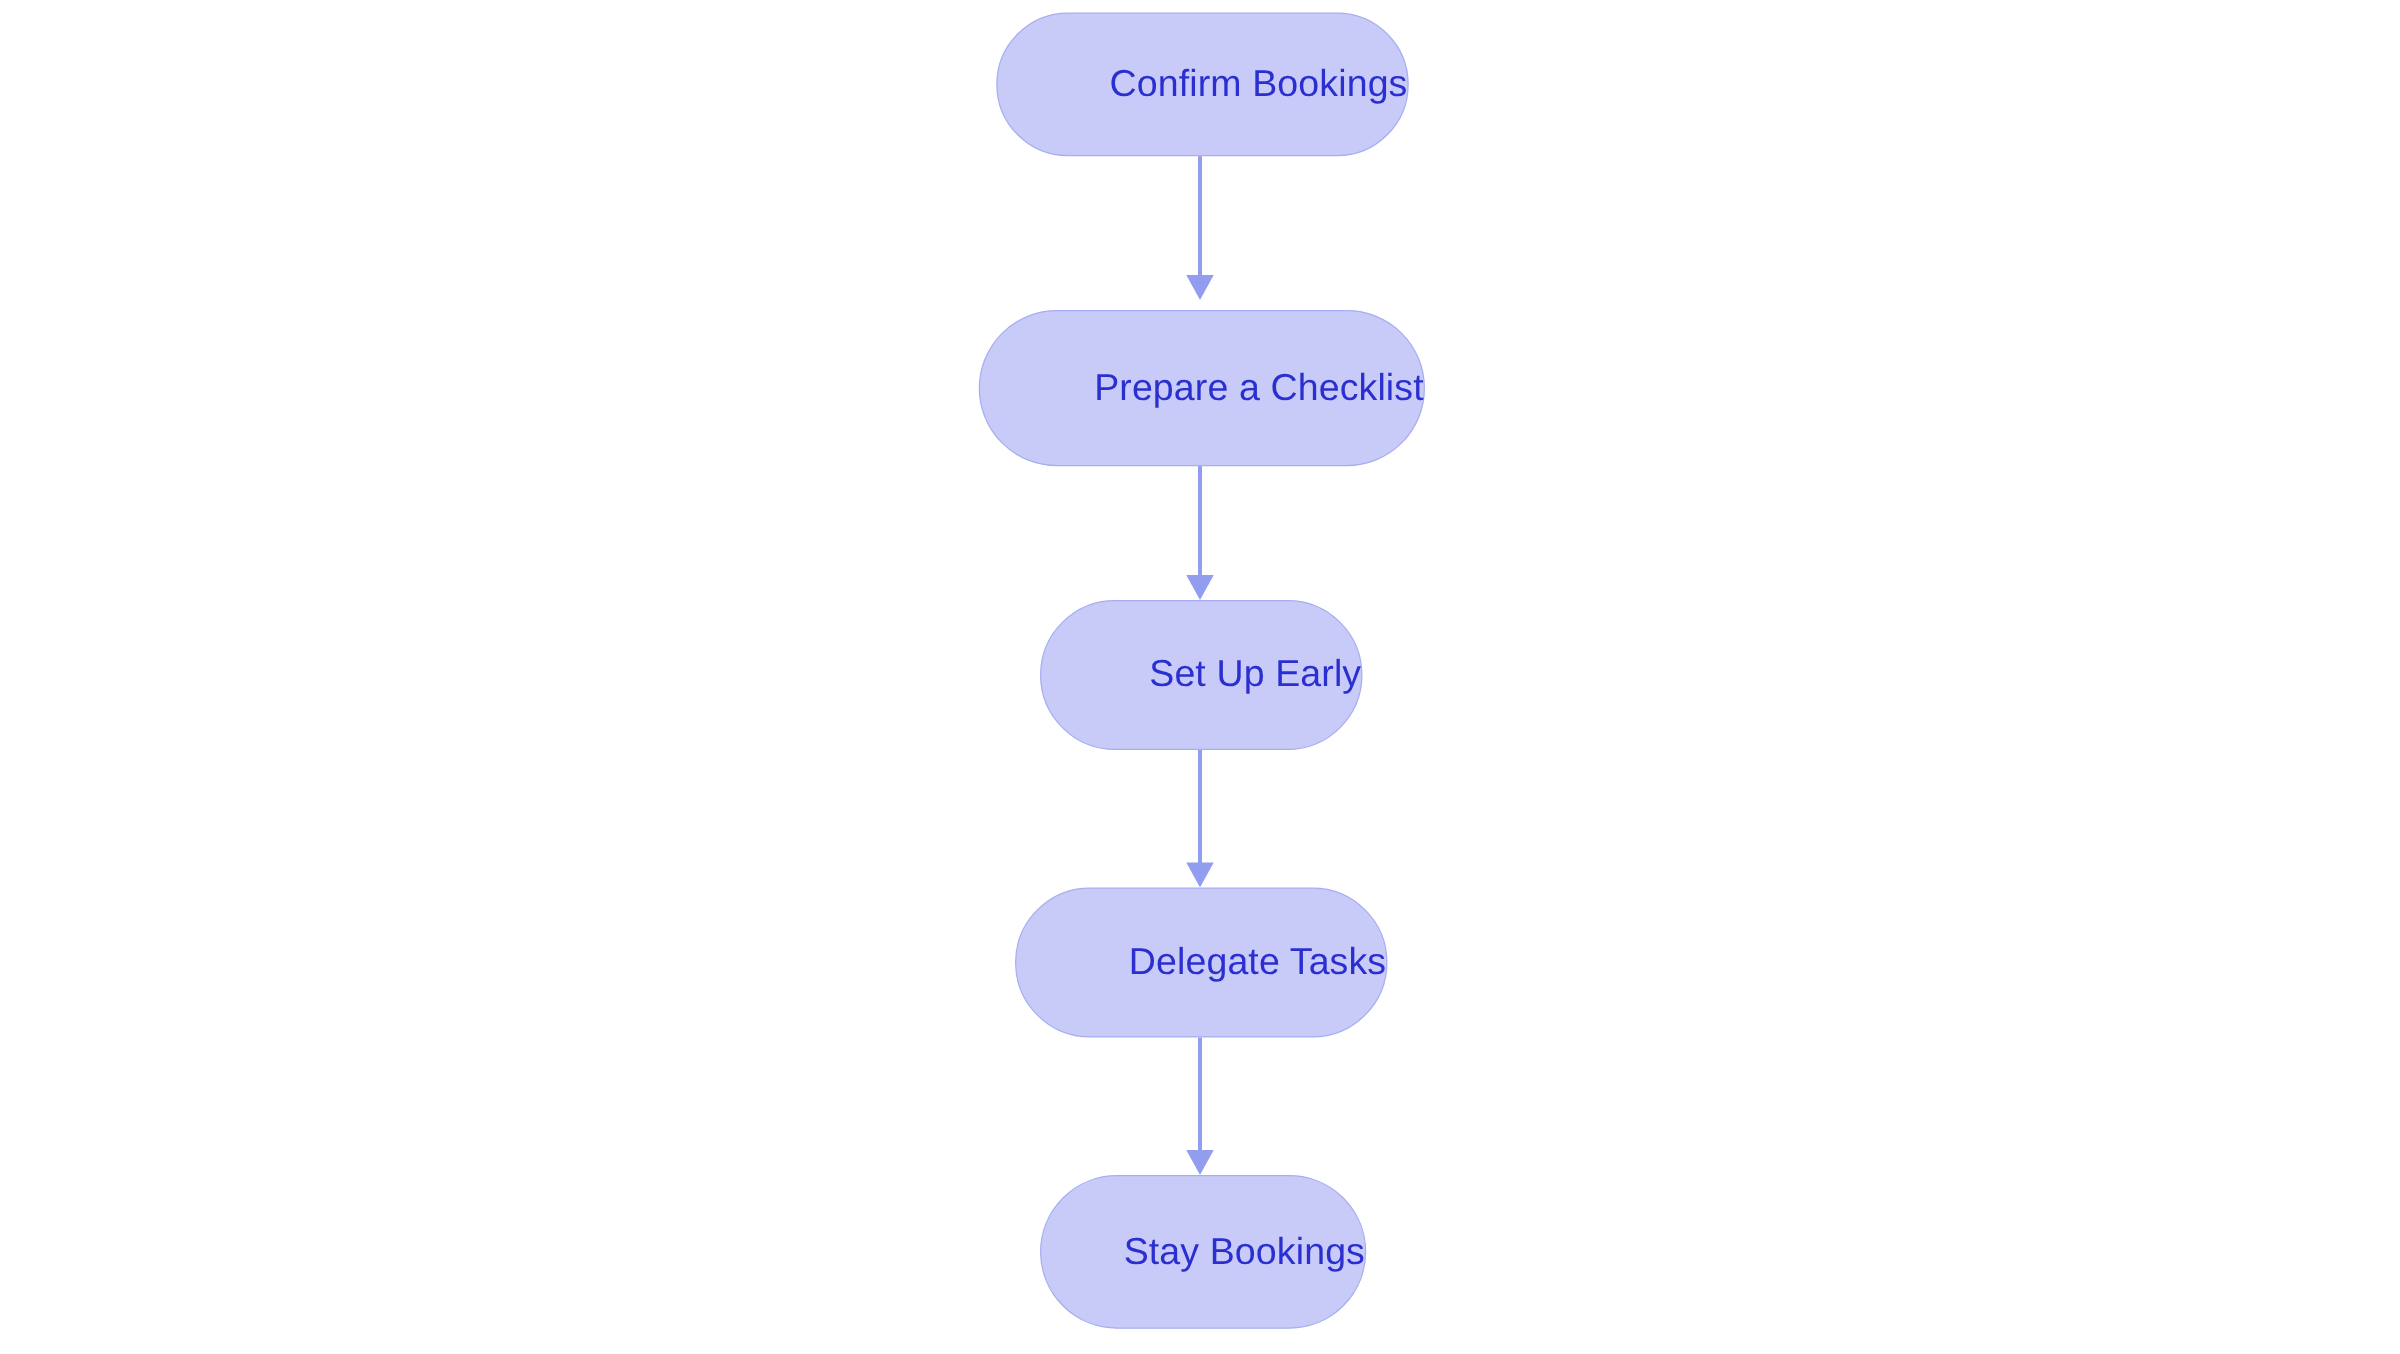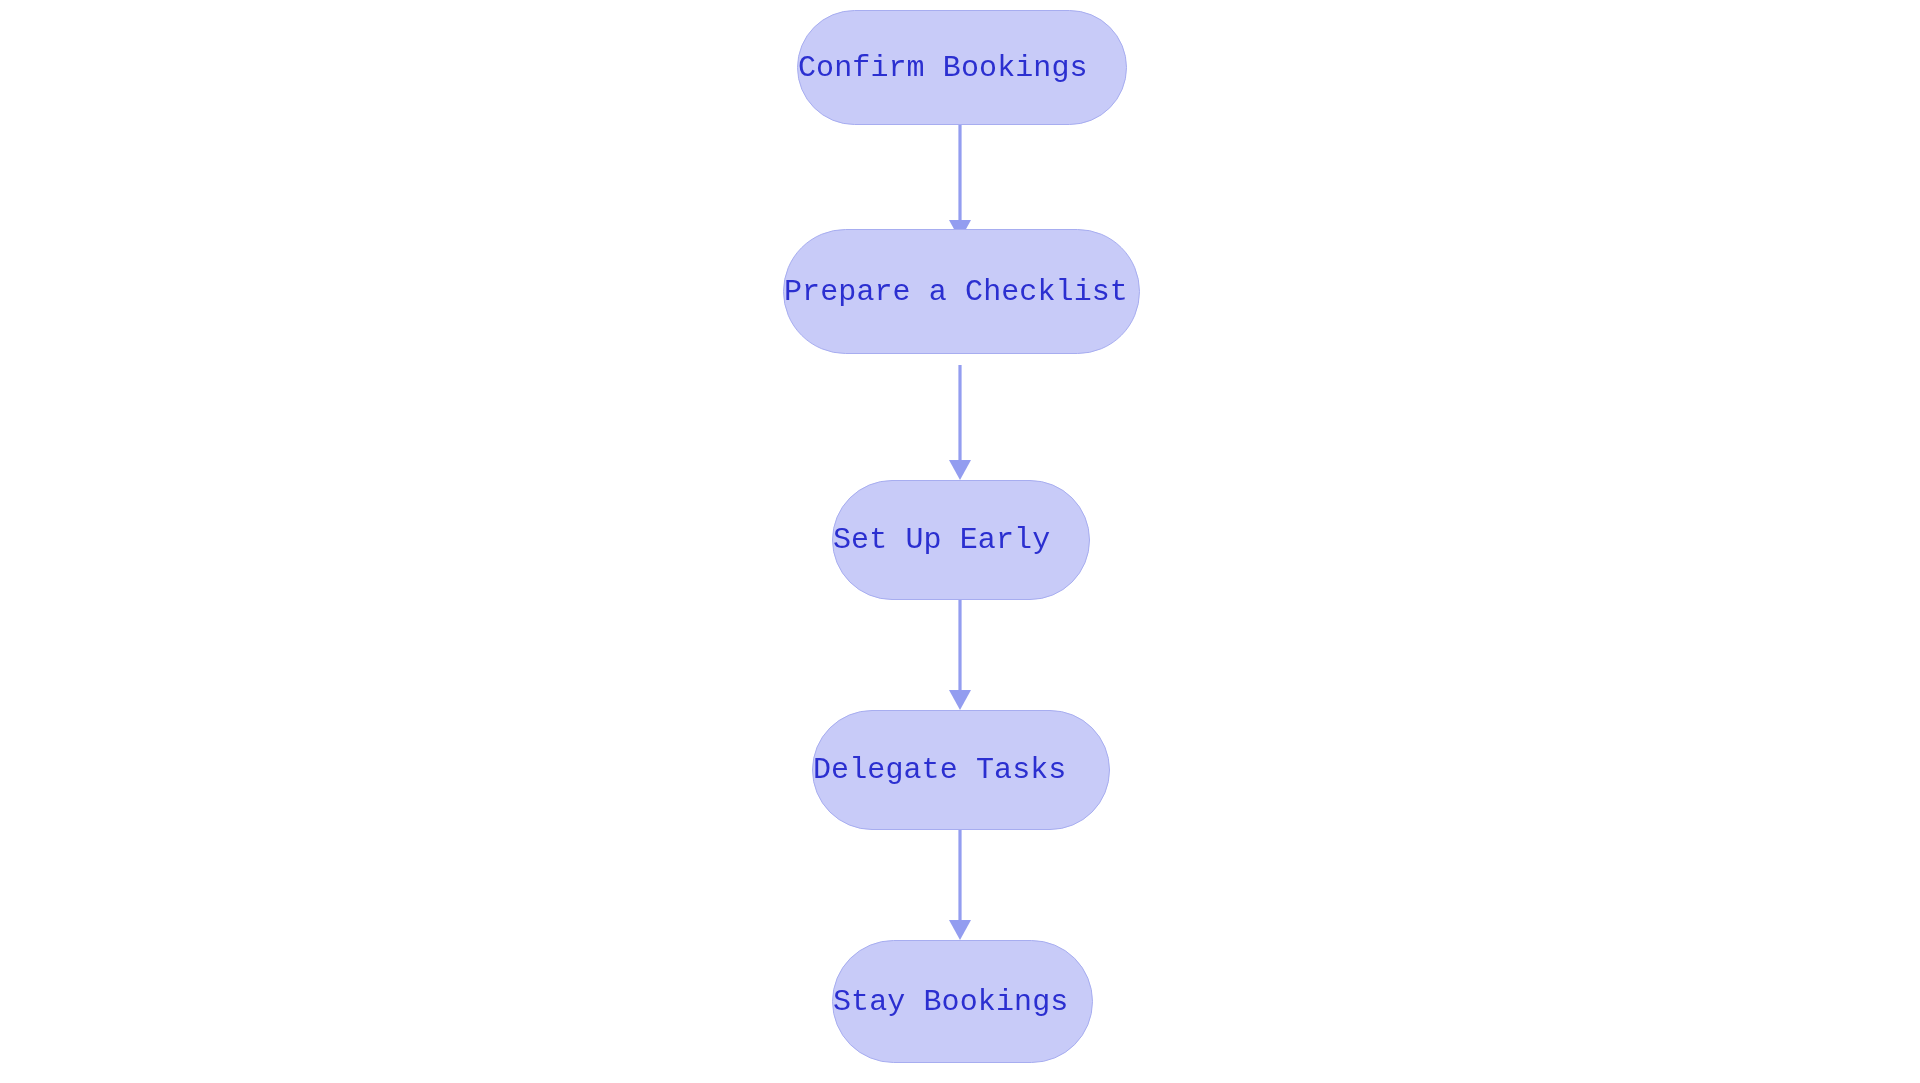--- a/index.html
+++ b/index.html
@@ -29,31 +29,30 @@
     width: 1920px;
     height: 1083px;
     pointer-events: none;
   }
 
   .flow-node {
     position: absolute;
     box-sizing: border-box;
     display: flex;
     align-items: center;
-    justify-content: flex-start;
+    justify-content: flex-end;
     background: #c8cbf8;
     border: 1.6px solid #a7adf0;
     border-radius: 999px;
     color: #2b2fd0;
     font-size: 30px;
     font-weight: 400;
     letter-spacing: 0.1px;
     line-height: 1;
     white-space: nowrap;
-    font-family: Liberation Mono, monospace;
     -webkit-font-smoothing: antialiased;
   }
 
   .flow-node .node-label {
     color: #2b2fd0;
     font-size: 30px;
     line-height: 1;
     pointer-events: none;
   }
 </style>
@@ -72,21 +71,21 @@
         <polygon points="949,690 971,690 960,710" fill="#939df0"></polygon>
         <line x1="960" y1="830" x2="960" y2="921" stroke="#939df0" stroke-width="3.2"></line>
         <polygon points="949,920 971,920 960,940" fill="#939df0"></polygon>
       </g>
   </svg>
 
   <div class="flow-node" style="left: 797px; top: 10px; width: 330px; height: 115px; background: rgb(200, 203, 248); border-color: rgb(167, 173, 240); color: rgb(43, 47, 208);">
     <span class="node-label">Confirm Bookings</span>
   </div>
 
-  <div class="flow-node" style="left: 783px; top: 229px; width: 357px; height: 125px; background: rgb(200, 203, 248); border-color: rgb(167, 173, 240); color: rgb(43, 47, 208);">
+  <div class="flow-node" style="left: 783px; top: 248px; width: 357px; height: 125px; background: rgb(200, 203, 248); border-color: rgb(167, 173, 240); color: rgb(43, 47, 208);">
     <span class="node-label">Prepare a Checklist</span>
   </div>
 
   <div class="flow-node" style="left: 832px; top: 480px; width: 258px; height: 120px; background: rgb(200, 203, 248); border-color: rgb(167, 173, 240); color: rgb(43, 47, 208);">
     <span class="node-label">Set Up Early</span>
   </div>
 
   <div class="flow-node" style="left: 812px; top: 710px; width: 298px; height: 120px; background: rgb(200, 203, 248); border-color: rgb(167, 173, 240); color: rgb(43, 47, 208);">
     <span class="node-label">Delegate Tasks</span>
   </div>

